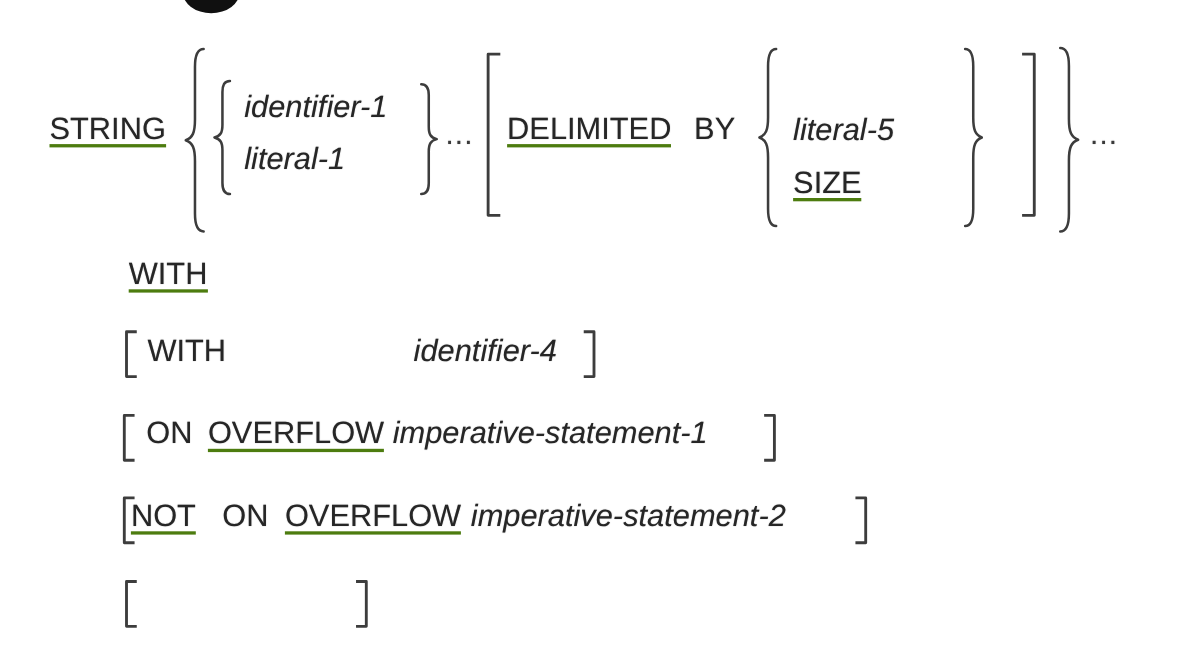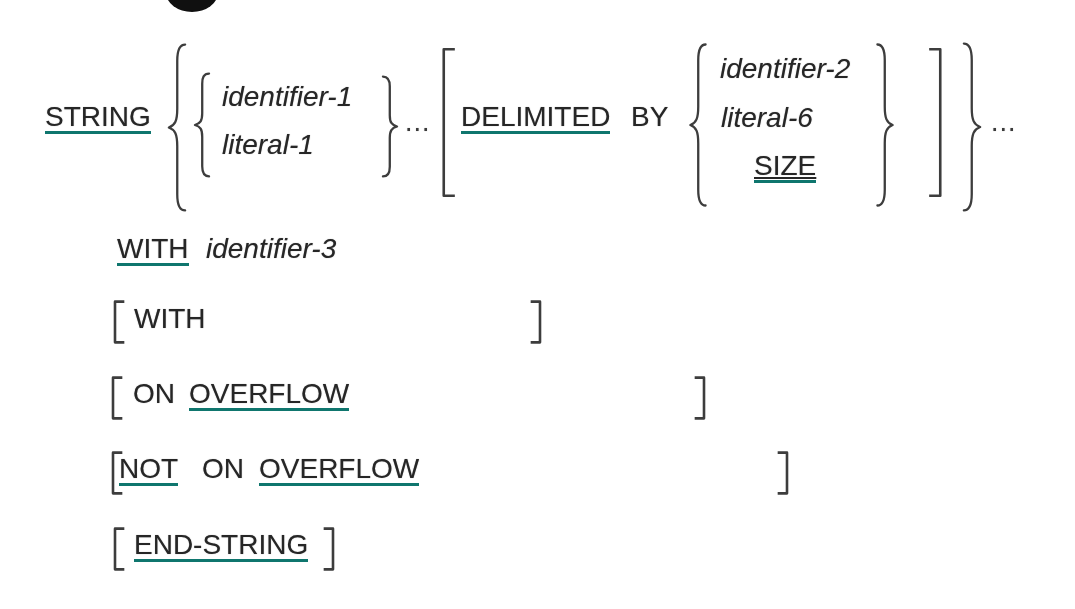--- a/index.html
+++ b/index.html
@@ -11,21 +11,21 @@
     font-family:"Liberation Sans","DejaVu Sans",sans-serif;
   }
   .t {
     position:absolute;
     font-size:28px;
     line-height:1;
     white-space:nowrap;
     color:#262626;
     text-shadow:0 0 1px rgba(38,38,38,0.45);
   }
-  .u  { border-bottom:3px solid #0f766e; }
+  .u  { border-bottom:3px solid #4d7c0f; }
   .it { font-style:italic; }
   .dots { font-size:27px; color:#3a3a3a; letter-spacing:1px; }
   .sym { position:absolute; overflow:visible; }
   .sym path {
     fill:none;
     stroke:#3d3d3d;
     stroke-width:2.3;
     vector-effect:non-scaling-stroke;
     stroke-linecap:round;
     stroke-linejoin:round;
@@ -69,69 +69,69 @@
     <path class="bk" d="M15 1.5 L4.5 1.5 L4.5 98.5 L15 98.5"></path>
   </svg>
 
   <span class="t u" style="left:461px; top:103px;text-align:right;">DELIMITED</span>
   <span class="t" style="left:631px; top:103px;">BY</span>
 
   <svg class="sym" style="left:684px; top:42px;  width:28px; height:166px;" viewBox="0 0 24 100" preserveAspectRatio="none">
     <path d="M18.5 1.5 C13.5 1.5 12.2 5.5 12.2 11 L12.2 39 C12.2 46 10.5 48.6 5.5 50 C10.5 51.4 12.2 54 12.2 61 L12.2 89 C12.2 94.5 13.5 98.5 18.5 98.5"></path>
   </svg>
 
-  <span class="t it" style="left:720px; top:55px;">identifier-2</span>
-  <span class="t it" style="left:721px; top:104px;">literal-6</span>
-  <span class="t u" style="left:754px; top:152px;text-decoration:underline;">SIZE</span>
+  <span class="t it" style="left:721px; top:104px;">literal-5</span>
+  <span class="t u" style="left:721px; top:152px;">SIZE</span>
 
   <svg class="sym" style="left:871px; top:42px;  width:28px; height:166px;" viewBox="0 0 24 100" preserveAspectRatio="none">
     <path d="M5.5 1.5 C10.5 1.5 11.8 5.5 11.8 11 L11.8 39 C11.8 46 13.5 48.6 18.5 50 C13.5 51.4 11.8 54 11.8 61 L11.8 89 C11.8 94.5 10.5 98.5 5.5 98.5"></path>
   </svg>
 
   <svg class="sym" style="left:926px; top:47px;  width:19px; height:151px;" viewBox="0 0 18 100" preserveAspectRatio="none">
     <path class="bk" d="M3 1.5 L13.5 1.5 L13.5 98.5 L3 98.5"></path>
   </svg>
 
   <svg class="sym" style="left:957px; top:41px;  width:30px; height:172px;" viewBox="0 0 24 100" preserveAspectRatio="none">
     <path d="M5.5 1.5 C10.5 1.5 11.8 5.5 11.8 11 L11.8 39 C11.8 46 13.5 48.6 18.5 50 C13.5 51.4 11.8 54 11.8 61 L11.8 89 C11.8 94.5 10.5 98.5 5.5 98.5"></path>
   </svg>
 
   <span class="t dots" style="left:991px; top:109px;">...</span>
 
   <span class="t u" style="left:117px; top:235px;">WITH</span>
-  <span class="t it" style="left:206px; top:235px;">identifier-3</span>
 
   <svg class="sym" style="left:111px; top:301px; width:16px; height:42px;" viewBox="0 0 18 100" preserveAspectRatio="none">
     <path class="bk" d="M15 1.5 L4.5 1.5 L4.5 98.5 L15 98.5"></path>
   </svg>
   <span class="t" style="left:134px; top:305px;">WITH</span>
+  <span class="t it" style="left:376px; top:305px;">identifier-4</span>
   <svg class="sym" style="left:528px; top:301px; width:16px; height:42px;" viewBox="0 0 18 100" preserveAspectRatio="none">
     <path class="bk" d="M3 1.5 L13.5 1.5 L13.5 98.5 L3 98.5"></path>
   </svg>
 
   <svg class="sym" style="left:109px; top:377px; width:16px; height:42px;" viewBox="0 0 18 100" preserveAspectRatio="none">
     <path class="bk" d="M15 1.5 L4.5 1.5 L4.5 98.5 L15 98.5"></path>
   </svg>
   <span class="t" style="left:133px; top:380px;">ON</span>
   <span class="t u" style="left:189px; top:380px;">OVERFLOW</span>
+  <span class="t it" style="left:357px; top:380px;">imperative-statement-1</span>
   <svg class="sym" style="left:692px; top:377px; width:16px; height:42px;" viewBox="0 0 18 100" preserveAspectRatio="none">
     <path class="bk" d="M3 1.5 L13.5 1.5 L13.5 98.5 L3 98.5"></path>
   </svg>
 
   <svg class="sym" style="left:109px; top:452px; width:16px; height:42px;" viewBox="0 0 18 100" preserveAspectRatio="none">
     <path class="bk" d="M15 1.5 L4.5 1.5 L4.5 98.5 L15 98.5"></path>
   </svg>
   <span class="t u" style="left:119px; top:455px;">NOT</span>
   <span class="t" style="left:202px; top:455px;">ON</span>
   <span class="t u" style="left:259px; top:455px;">OVERFLOW</span>
+  <span class="t it" style="left:428px; top:455px;">imperative-statement-2</span>
   <svg class="sym" style="left:775px; top:452px; width:16px; height:42px;" viewBox="0 0 18 100" preserveAspectRatio="none">
     <path class="bk" d="M3 1.5 L13.5 1.5 L13.5 98.5 L3 98.5"></path>
   </svg>
 
   <svg class="sym" style="left:111px; top:528px; width:16px; height:42px;" viewBox="0 0 18 100" preserveAspectRatio="none">
     <path class="bk" d="M15 1.5 L4.5 1.5 L4.5 98.5 L15 98.5"></path>
   </svg>
-  <span class="t u" style="left:134px; top:531px;">END-STRING</span>
   <svg class="sym" style="left:321px; top:528px; width:16px; height:42px;" viewBox="0 0 18 100" preserveAspectRatio="none">
     <path class="bk" d="M3 1.5 L13.5 1.5 L13.5 98.5 L3 98.5"></path>
   </svg>
 
 </div>
 
 </body></html>

